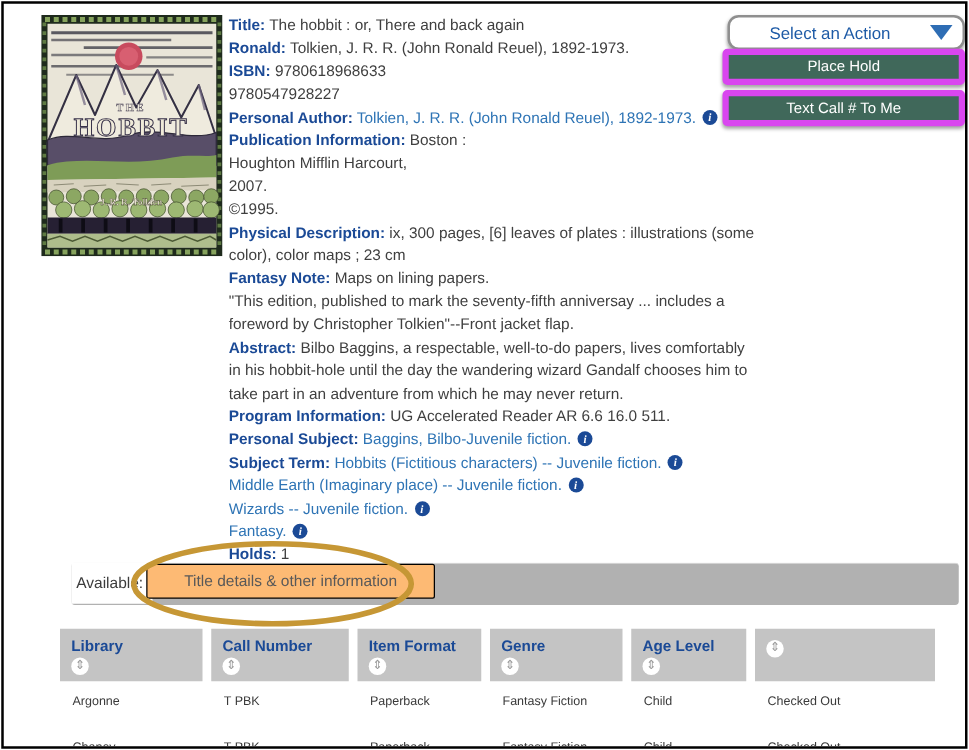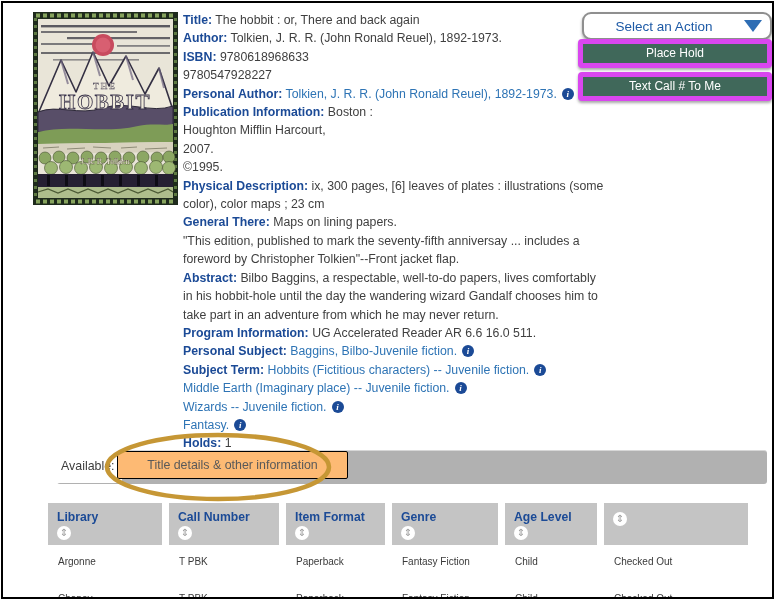--- a/index.html
+++ b/index.html
@@ -152,31 +152,31 @@
         <rect x="122" y="163" width="3" height="11"></rect>
       </g>
 
       <rect x="5" y="175" width="135" height="11" fill="#AEBD8C"></rect>
       <path d="M5,180 L15,177 L25,181 L35,177 L45,181 L55,177 L65,181 L75,177 L85,181 L95,177 L105,181 L115,177 L125,181 L135,177 L140,180" stroke="#4C5A35" stroke-width="1.2" fill="none"></path>
     </svg>
   </div>
 
   <div class="details">
       <div class="dline"><span class="label">Title:</span><span class="text"> The hobbit : or, There and back again</span></div>
-      <div class="dline"><span class="label">Author:</span><span class="text"> Tolkien, J. R. R. (John Ronald Reuel), 1892-1973.</span></div>
+      <div class="dline"><span class="label">Ronald:</span><span class="text"> Tolkien, J. R. R. (John Ronald Reuel), 1892-1973.</span></div>
       <div class="dline"><span class="label">ISBN:</span><span class="text"> 9780618968633</span></div>
       <div class="dline"><span class="text">9780547928227</span></div>
       <div class="dline"><span class="label">Personal Author:</span><span class="link"> Tolkien, J. R. R. (John Ronald Reuel), 1892-1973.</span><span class="info">i</span></div>
       <div class="dline"><span class="label">Publication Information:</span><span class="text"> Boston :</span></div>
       <div class="dline"><span class="text">Houghton Mifflin Harcourt,</span></div>
       <div class="dline"><span class="text">2007.</span></div>
       <div class="dline"><span class="text">©1995.</span></div>
       <div class="dline"><span class="label">Physical Description:</span><span class="text"> ix, 300 pages, [6] leaves of plates : illustrations (some</span></div>
       <div class="dline"><span class="text">color), color maps ; 23 cm</span></div>
-      <div class="dline"><span class="label">General There:</span><span class="text"> Maps on lining papers.</span></div>
+      <div class="dline"><span class="label">Fantasy Note:</span><span class="text"> Maps on lining papers.</span></div>
       <div class="dline"><span class="text">"This edition, published to mark the seventy-fifth anniversay ... includes a</span></div>
       <div class="dline"><span class="text">foreword by Christopher Tolkien"--Front jacket flap.</span></div>
       <div class="dline"><span class="label">Abstract:</span><span class="text"> Bilbo Baggins, a respectable, well-to-do papers, lives comfortably</span></div>
       <div class="dline"><span class="text">in his hobbit-hole until the day the wandering wizard Gandalf chooses him to</span></div>
       <div class="dline"><span class="text">take part in an adventure from which he may never return.</span></div>
       <div class="dline"><span class="label">Program Information:</span><span class="text"> UG Accelerated Reader AR 6.6 16.0 511.</span></div>
       <div class="dline"><span class="label">Personal Subject:</span><span class="link"> Baggins, Bilbo-Juvenile fiction.</span><span class="info">i</span></div>
       <div class="dline"><span class="label">Subject Term:</span><span class="link"> Hobbits (Fictitious characters) -- Juvenile fiction.</span><span class="info">i</span></div>
       <div class="dline"><span class="link">Middle Earth (Imaginary place) -- Juvenile fiction.</span><span class="info">i</span></div>
       <div class="dline"><span class="link">Wizards -- Juvenile fiction.</span><span class="info">i</span></div>

